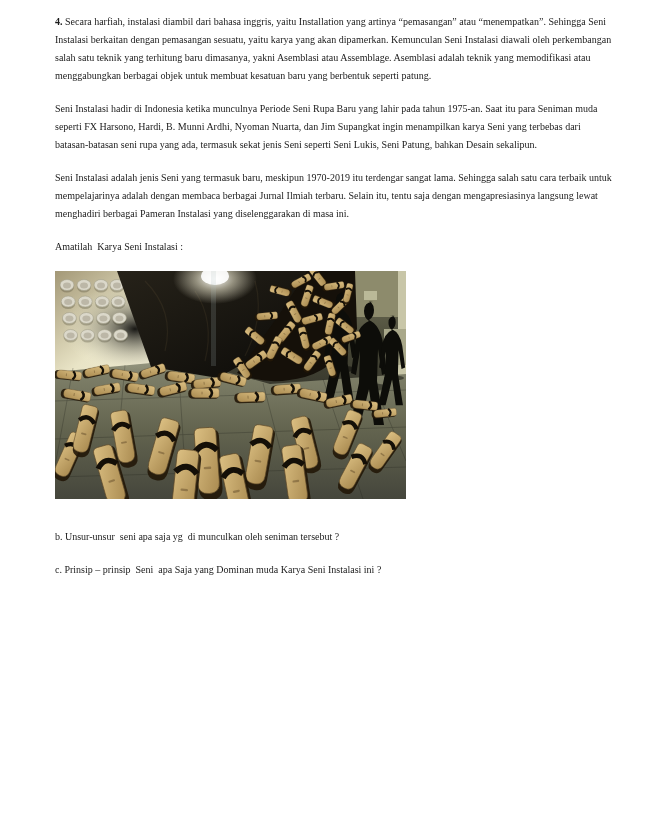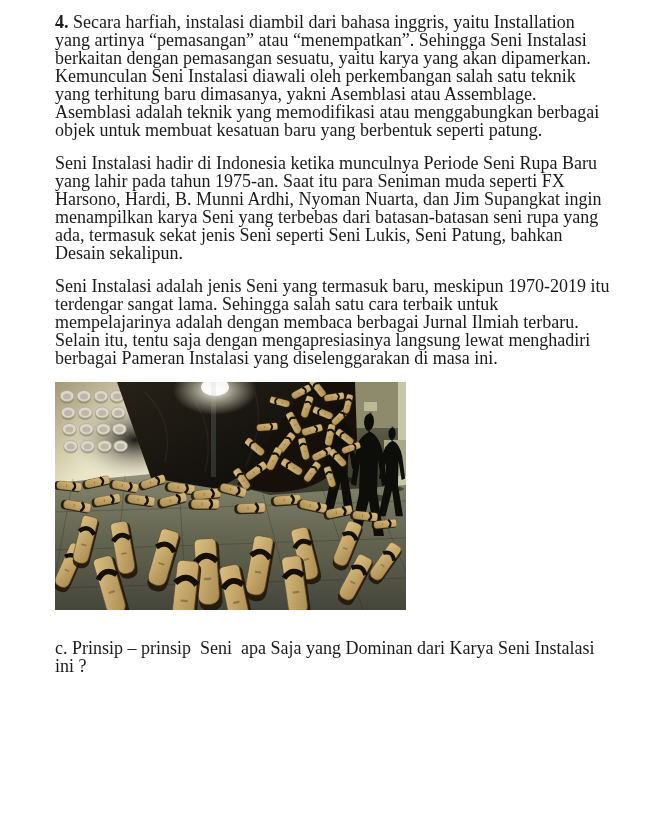--- a/index.html
+++ b/index.html
@@ -3,21 +3,21 @@
 <meta charset="utf-8">
 <style>
   html,body{margin:0;padding:0;background:#ffffff;}
   .page{
     position:relative;
     width:664px;height:813px;
     box-sizing:border-box;
     padding:13px 50px 0 55px;
     background:#ffffff;
     font-family:"Liberation Serif","DejaVu Serif",serif;
-    font-size:18px;
+    font-size:10px;
     line-height:18px;
     color:#1b1b1b;
     overflow:hidden;
   }
   .para{margin:0 0 15px 0;}
   .pre{white-space:pre-wrap;}
   .qnum{font-weight:bold;}
   .photo{
     margin:3px 0 29px 0;
     width:351px;height:228px;
@@ -30,20 +30,21 @@
 <body>
 
 <div class="page">
 
   <p class="para"><span class="qnum">4.</span> <span>Secara harfiah, instalasi diambil dari bahasa inggris, yaitu Installation yang artinya “pemasangan” atau “menempatkan”. Sehingga Seni Instalasi berkaitan dengan pemasangan sesuatu, yaitu karya yang akan dipamerkan. Kemunculan Seni Instalasi diawali oleh perkembangan salah satu teknik yang terhitung baru dimasanya, yakni Asemblasi atau Assemblage. Asemblasi adalah teknik yang memodifikasi atau menggabungkan berbagai objek untuk membuat kesatuan baru yang berbentuk seperti patung.</span></p>
 
   <p class="para">Seni Instalasi hadir di Indonesia ketika munculnya Periode Seni Rupa Baru yang lahir pada tahun 1975-an. Saat itu para Seniman muda seperti FX Harsono, Hardi, B. Munni Ardhi, Nyoman Nuarta, dan Jim Supangkat ingin menampilkan karya Seni yang terbebas dari batasan-batasan seni rupa yang ada, termasuk sekat jenis Seni seperti Seni Lukis, Seni Patung, bahkan Desain sekalipun.</p>
 
   <p class="para">Seni Instalasi adalah jenis Seni yang termasuk baru, meskipun 1970-2019 itu terdengar sangat lama. Sehingga salah satu cara terbaik untuk mempelajarinya adalah dengan membaca berbagai Jurnal Ilmiah terbaru. Selain itu, tentu saja dengan mengapresiasinya langsung lewat menghadiri berbagai Pameran Instalasi yang diselenggarakan di masa ini.</p>
 
+  <p class="para pre">Amatilah  Karya Seni Instalasi :</p>
 
   <figure class="photo" role="img" aria-label="Foto karya seni instalasi di galeri: ratusan sandal kayu bertali hitam mengalir dari struktur gelap ke lantai ubin abu-abu, dengan piring-piring putih di dinding kiri dan siluet pengunjung di kanan">
     <svg id="photo-svg" width="351" height="228" viewBox="0 0 351 228" xmlns="http://www.w3.org/2000/svg">
       <defs>
         <linearGradient id="lwallG" x1="0" y1="0" x2="1" y2="1">
           <stop offset="0" stop-color="#a39877"></stop>
           <stop offset="0.5" stop-color="#e9e4c6"></stop>
           <stop offset="1" stop-color="#f6f2da"></stop>
         </linearGradient>
         <linearGradient id="rwallG" x1="0" y1="0" x2="0" y2="1">
@@ -235,15 +236,16 @@
           <use href="#sd" transform="translate(55 204) rotate(-16) scale(1.3)"></use>
           <use href="#sd" transform="translate(130 212) rotate(6) scale(1.45)"></use>
           <use href="#sd" transform="translate(240 204) rotate(-8) scale(1.3)"></use>
           <use href="#sd" transform="translate(300 196) rotate(28) scale(1.05)"></use>
           <use href="#sd" transform="translate(180 214) rotate(-12) scale(1.35)"></use>
           <use href="#sd" transform="translate(330 180) rotate(35) scale(0.9)"></use>
         </g>
     </svg>
   </figure>
 
-  <p class="para pre">c. Prinsip – prinsip  Seni  apa Saja yang Dominan dari Karya Seni Instalasi ini ?</p>
+  <p class="para pre">b. Unsur-unsur  seni apa saja yg  di munculkan oleh seniman tersebut ?</p>
+  <p class="para pre">c. Prinsip – prinsip  Seni  apa Saja yang Dominan muda Karya Seni Instalasi ini ?</p>
 
 </div>
 
 </body></html>

